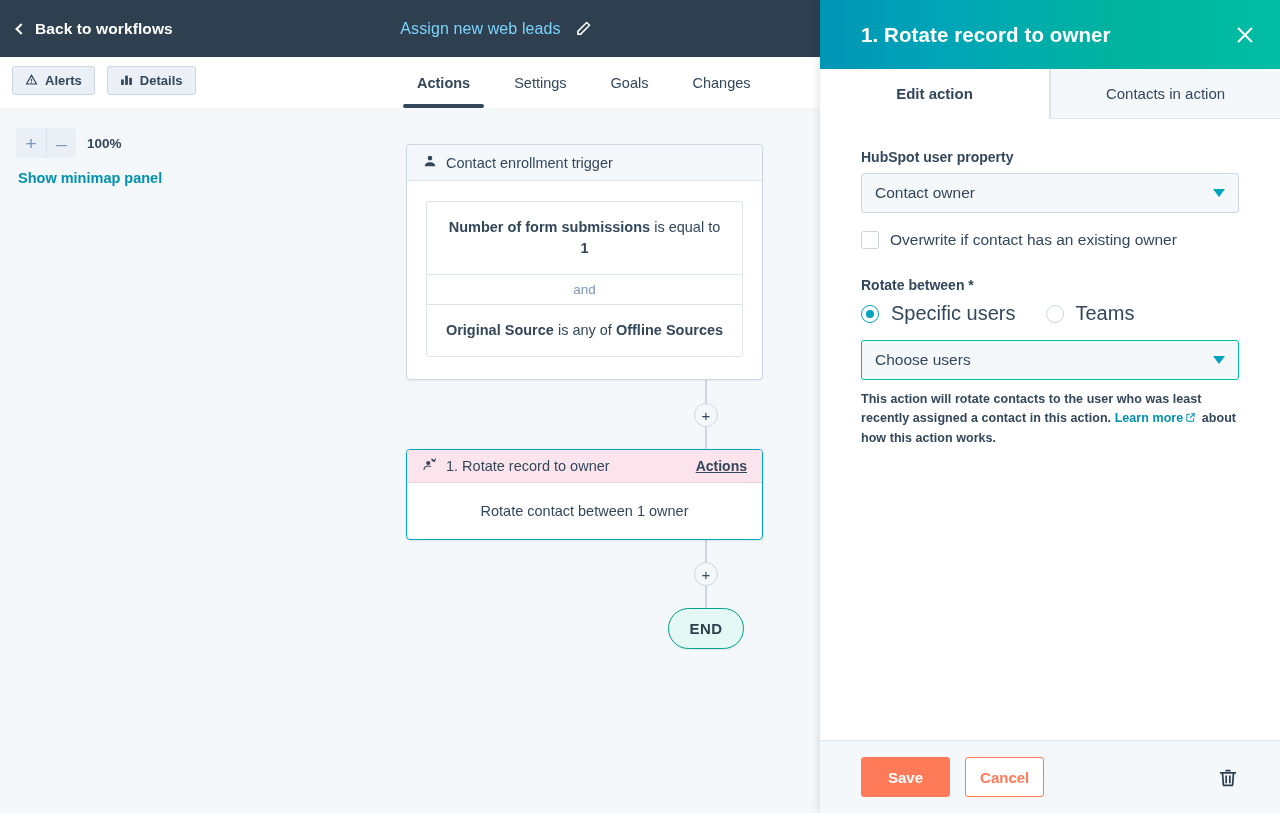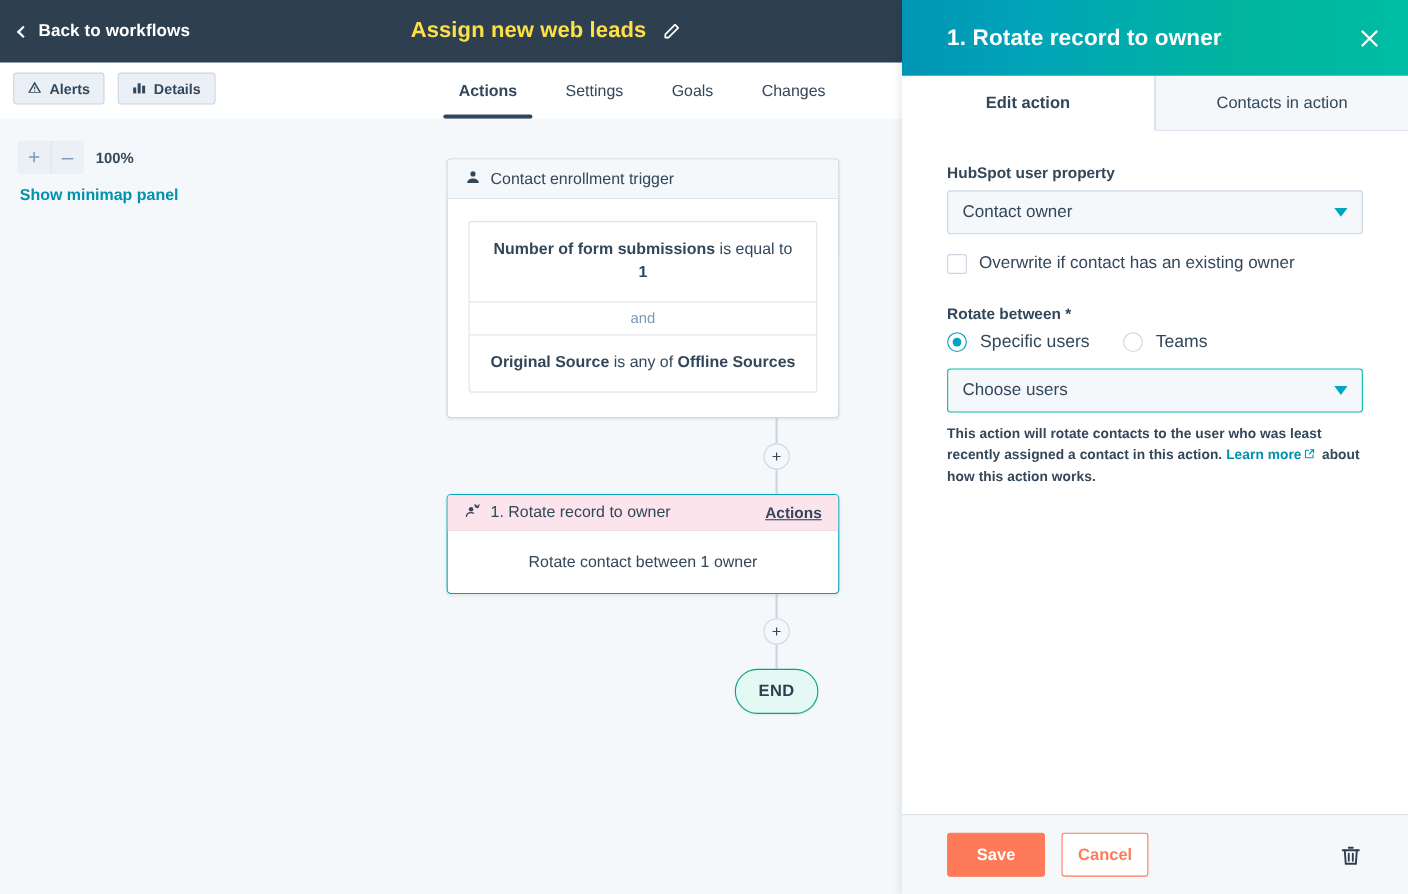--- a/index.html
+++ b/index.html
@@ -26,21 +26,21 @@
     display: inline-block; width: 8px; height: 8px;
     border-left: 2.2px solid #fff; border-bottom: 2.2px solid #fff;
     transform: rotate(45deg); margin-right: 1px;
   }
   .wf-title-wrap {
     position: absolute; left: 0; right: 0; top: 0; height: 57px;
     display: flex; align-items: center; justify-content: center; gap: 14px;
     pointer-events: none;
   }
   .wf-title {
-    color: #fde047; font-size: 20px; font-weight: 700; letter-spacing: .1px;
+    color: #7dd3fc; font-size: 16px; font-weight: 400; letter-spacing: .1px;
   }
   .pencil-btn { pointer-events: auto; cursor: pointer; display:flex; align-items:center; }
 
   
   .subbar {
     position: absolute; left: 0; top: 57px; width: 820px; height: 58px;
     background: #ffffff; border-bottom: 1px solid #dfe3eb;
   }
   .left-btns { position: absolute; left: 12px; top: 9px; display: flex; gap: 12px; }
   .sm-btn {
@@ -205,21 +205,21 @@
   .radio-row { display: flex; align-items: center; gap: 12px; margin-top: 9px; }
   .radio {
     width: 18px; height: 18px; border-radius: 50%; flex: 0 0 18px;
     border: 1.8px solid #cbd6e2; background: #fff; cursor: pointer;
     display: flex; align-items: center; justify-content: center;
   }
   .radio.on { border-color: #00a4bd; }
   .radio.on::after {
     content: ""; width: 8px; height: 8px; border-radius: 50%; background: #00a4bd;
   }
-  .radio-label { color: #33475b; font-size: 16px; margin-right: 18px; }
+  .radio-label { color: #33475b; font-size: 20px; margin-right: 18px; }
 
   .help-text {
     margin-top: 10px; color: #33475b; font-size: 12.5px; font-weight: 700;
     line-height: 1.55; letter-spacing: .05px;
   }
   .help-link { color: #0091ae; text-decoration: none; cursor: pointer; }
   .ext-icon {
     display: inline-block; width: 10px; height: 10px; margin: 0 3px 0 2px;
     position: relative; vertical-align: -1px;
   }

